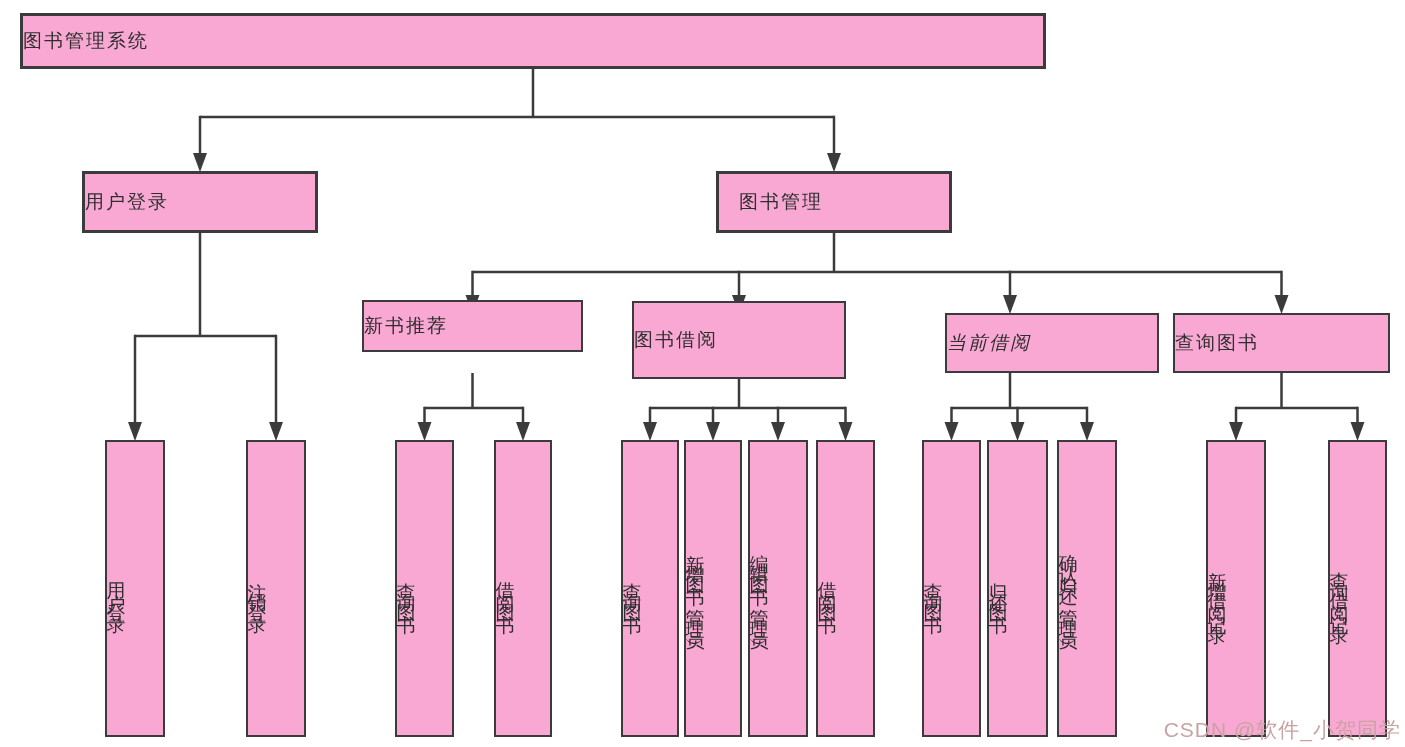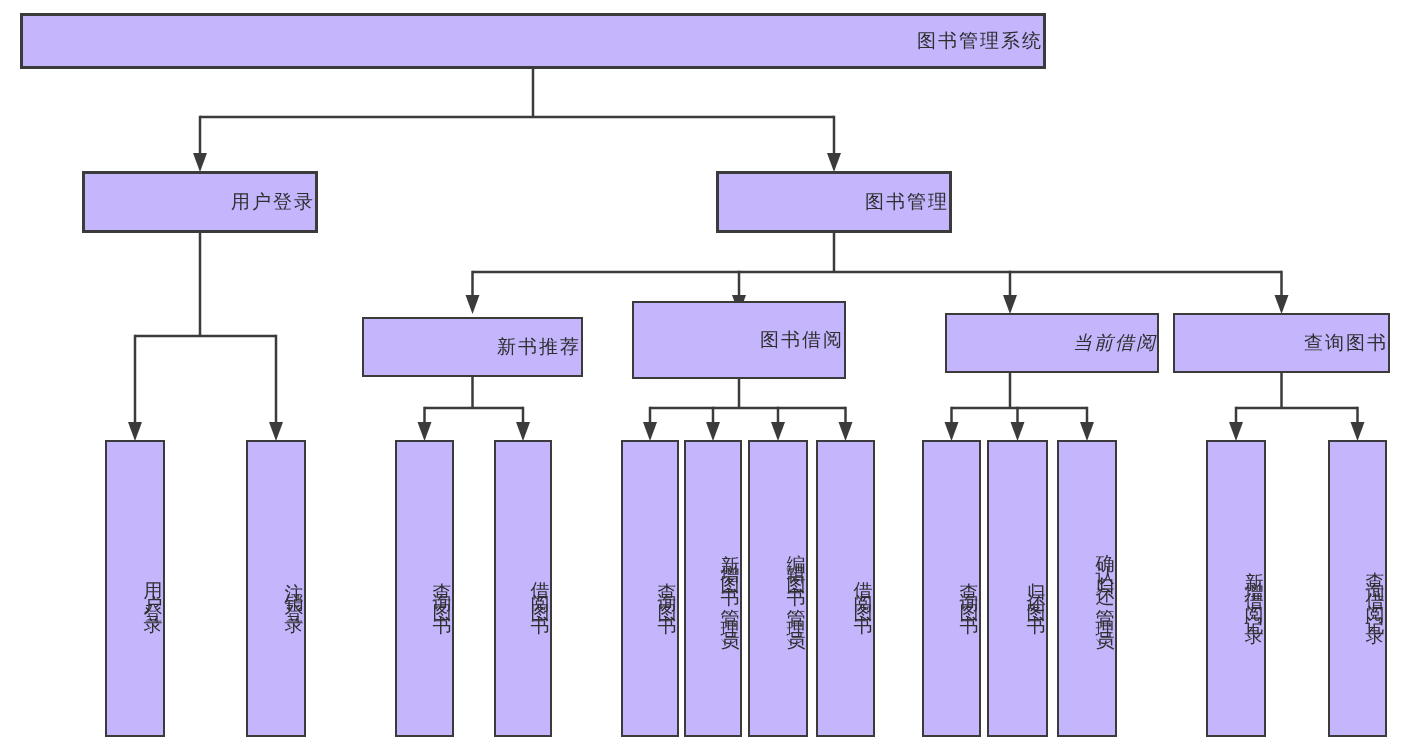--- a/index.html
+++ b/index.html
@@ -18,25 +18,25 @@
   #connectors {
     position: absolute;
     left: 0; top: 0;
     width: 1405px;
     height: 747px;
     z-index: 1;
   }
   .node {
     position: absolute;
     box-sizing: border-box;
-    background: #c4b5fd;
+    background: #f9a8d4;
     border: 2.5px solid var(--line-color, #3b3b3b);
     display: flex;
     align-items: center;
-    justify-content: flex-end;
+    justify-content: flex-start;
     z-index: 2;
     color: var(--text-color, #2f2f2f);
   }
   .node[data-name="node-root"],
   .node[data-name="node-login"],
   .node[data-name="node-mgmt"] {
     border-width: 3px;
   }
   .node-h .node-label {
     font-size: 19px;
@@ -123,21 +123,21 @@
   <div id="nodes" data-name="diagram-nodes">
       <div class="node node-h" data-name="node-root" style="left: 20px; top: 13px; width: 1026px; height: 56px;">
         <span class="node-label" data-name="node-label-root">图书管理系统</span>
       </div>
       <div class="node node-h" data-name="node-login" style="left: 82px; top: 171px; width: 236px; height: 62px;">
         <span class="node-label" data-name="node-label-login">用户登录</span>
       </div>
       <div class="node node-h" data-name="node-mgmt" style="left: 716px; top: 171px; width: 236px; height: 62px; padding-left: 20px;">
         <span class="node-label" data-name="node-label-mgmt">图书管理</span>
       </div>
-      <div class="node node-h" data-name="node-newbook" style="left: 362px; top: 317px; width: 221px; height: 60px;">
+      <div class="node node-h" data-name="node-newbook" style="left: 362px; top: 300px; width: 221px; height: 52px;">
         <span class="node-label" data-name="node-label-newbook">新书推荐</span>
       </div>
       <div class="node node-h" data-name="node-borrow" style="left: 632px; top: 301px; width: 214px; height: 78px;">
         <span class="node-label" data-name="node-label-borrow">图书借阅</span>
       </div>
       <div class="node node-h" data-name="node-current" style="left: 945px; top: 313px; width: 214px; height: 60px; font-style: italic;">
         <span class="node-label" data-name="node-label-current">当前借阅</span>
       </div>
       <div class="node node-h" data-name="node-records" style="left: 1173px; top: 313px; width: 217px; height: 60px;">
         <span class="node-label" data-name="node-label-records">查询图书</span>
@@ -175,13 +175,14 @@
       <div class="node node-v" data-name="node-cur-confirm" style="left: 1057px; top: 440px; width: 60px; height: 297px;">
         <span class="node-label" data-name="node-label-cur-confirm">确认归还（管理员）</span>
       </div>
       <div class="node node-v" data-name="node-rec-add" style="left: 1206px; top: 440px; width: 60px; height: 297px;">
         <span class="node-label" data-name="node-label-rec-add">新增借阅记录</span>
       </div>
       <div class="node node-v" data-name="node-rec-query" style="left: 1328px; top: 440px; width: 59px; height: 297px;">
         <span class="node-label" data-name="node-label-rec-query">查询借阅记录</span>
       </div>
     </div>
+  <div id="watermark" data-name="watermark">CSDN @软件_小贺同学</div>
 </div>
 
 </body></html>

